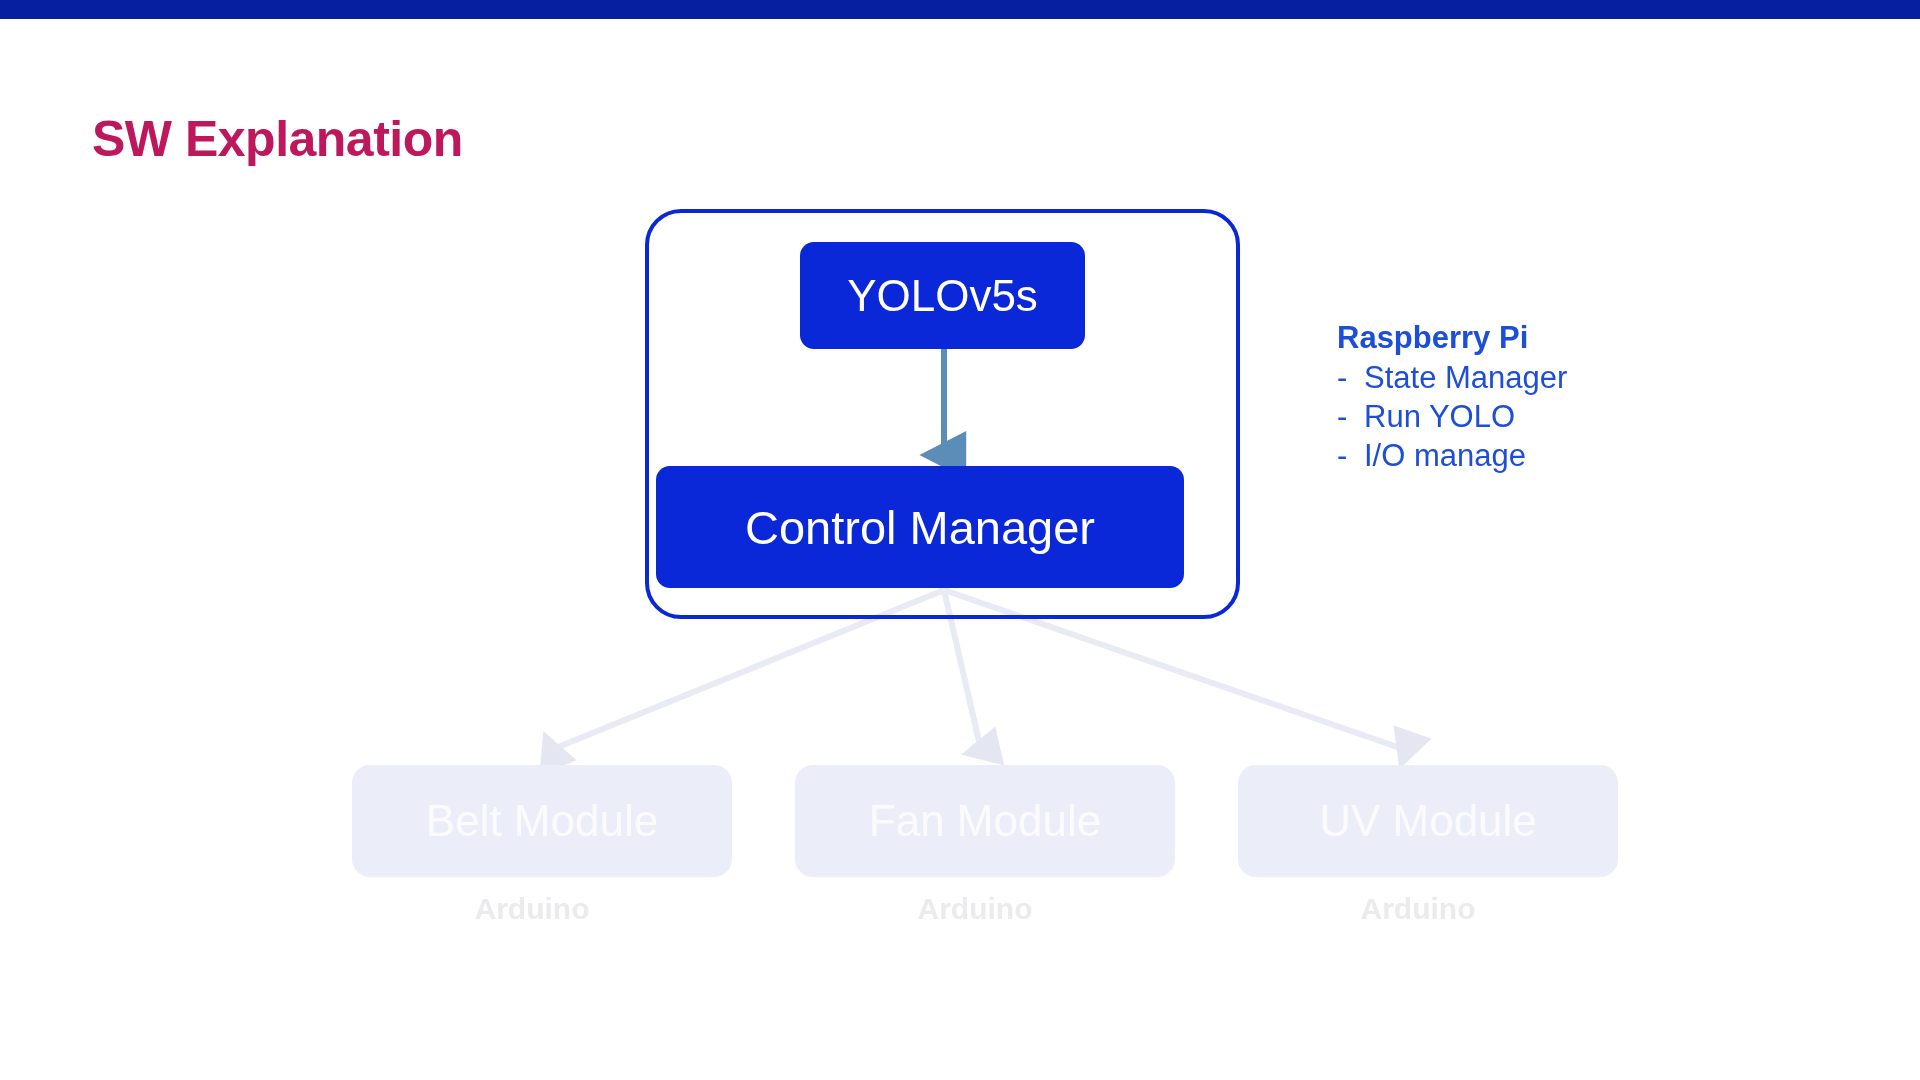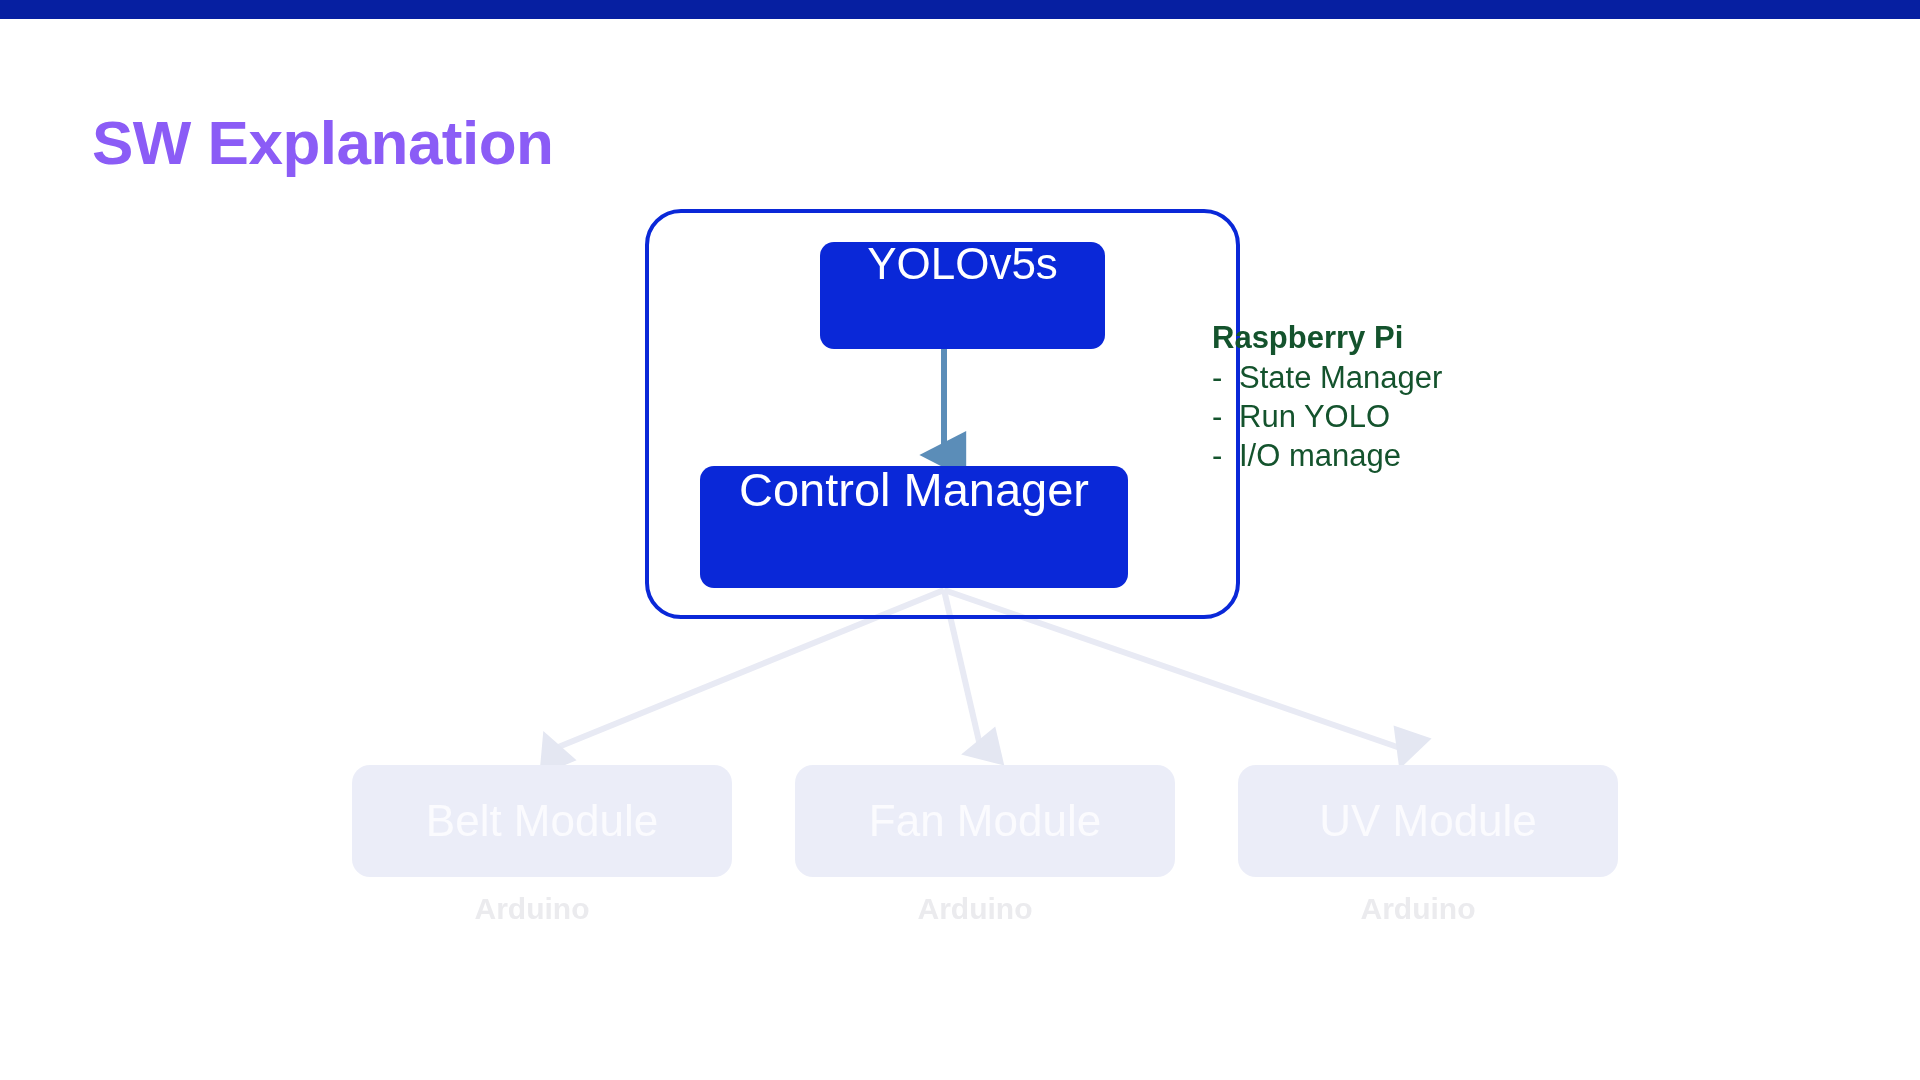--- a/index.html
+++ b/index.html
@@ -23,24 +23,24 @@
     top: 0;
     width: 1920px;
     height: 19px;
     background: #061FA1;
   }
 
   
   .slide-title {
     position: absolute;
     left: 92px;
-    top: 70px;
-    font-size: 62px;
+    top: 80px;
+    font-size: 50px;
     font-weight: 700;
-    color: #8b5cf6;
+    color: #be185d;
     letter-spacing: -0.5px;
     line-height: 1;
     white-space: nowrap;
   }
 
   
   .wire-layer {
     position: absolute;
     left: 0;
     top: 0;
@@ -61,49 +61,48 @@
     border-radius: 36px;
     background: transparent;
   }
 
   
   .proc-box {
     position: absolute;
     background: #0A28D8;
     border-radius: 14px;
     display: flex;
-    align-items: flex-start;
+    align-items: center;
     justify-content: center;
     color: #ffffff;
     font-weight: 400;
     line-height: 1;
-    margin-left: 20px;
   }
   .box-yolo {
     left: 800px;
     top: 242px;
     width: 285px;
     height: 107px;
     font-size: 44px;
   }
   .box-control {
-    left: 680px;
+    left: 656px;
     top: 466px;
-    width: 428px;
+    width: 528px;
     height: 122px;
     font-size: 47px;
   }
 
   
   .pi-notes {
     position: absolute;
-    left: 1212px;
+    left: 1337px;
     top: 318px;
     width: 430px;
-    color: #14532d;
+    color: #1d4ed8;
   }
   .pi-notes-title {
     font-size: 31px;
     font-weight: 700;
     line-height: 1.26;
     margin: 0 0 1px 0;
   }
   .pi-note-row {
     display: flex;
     font-size: 31px;

